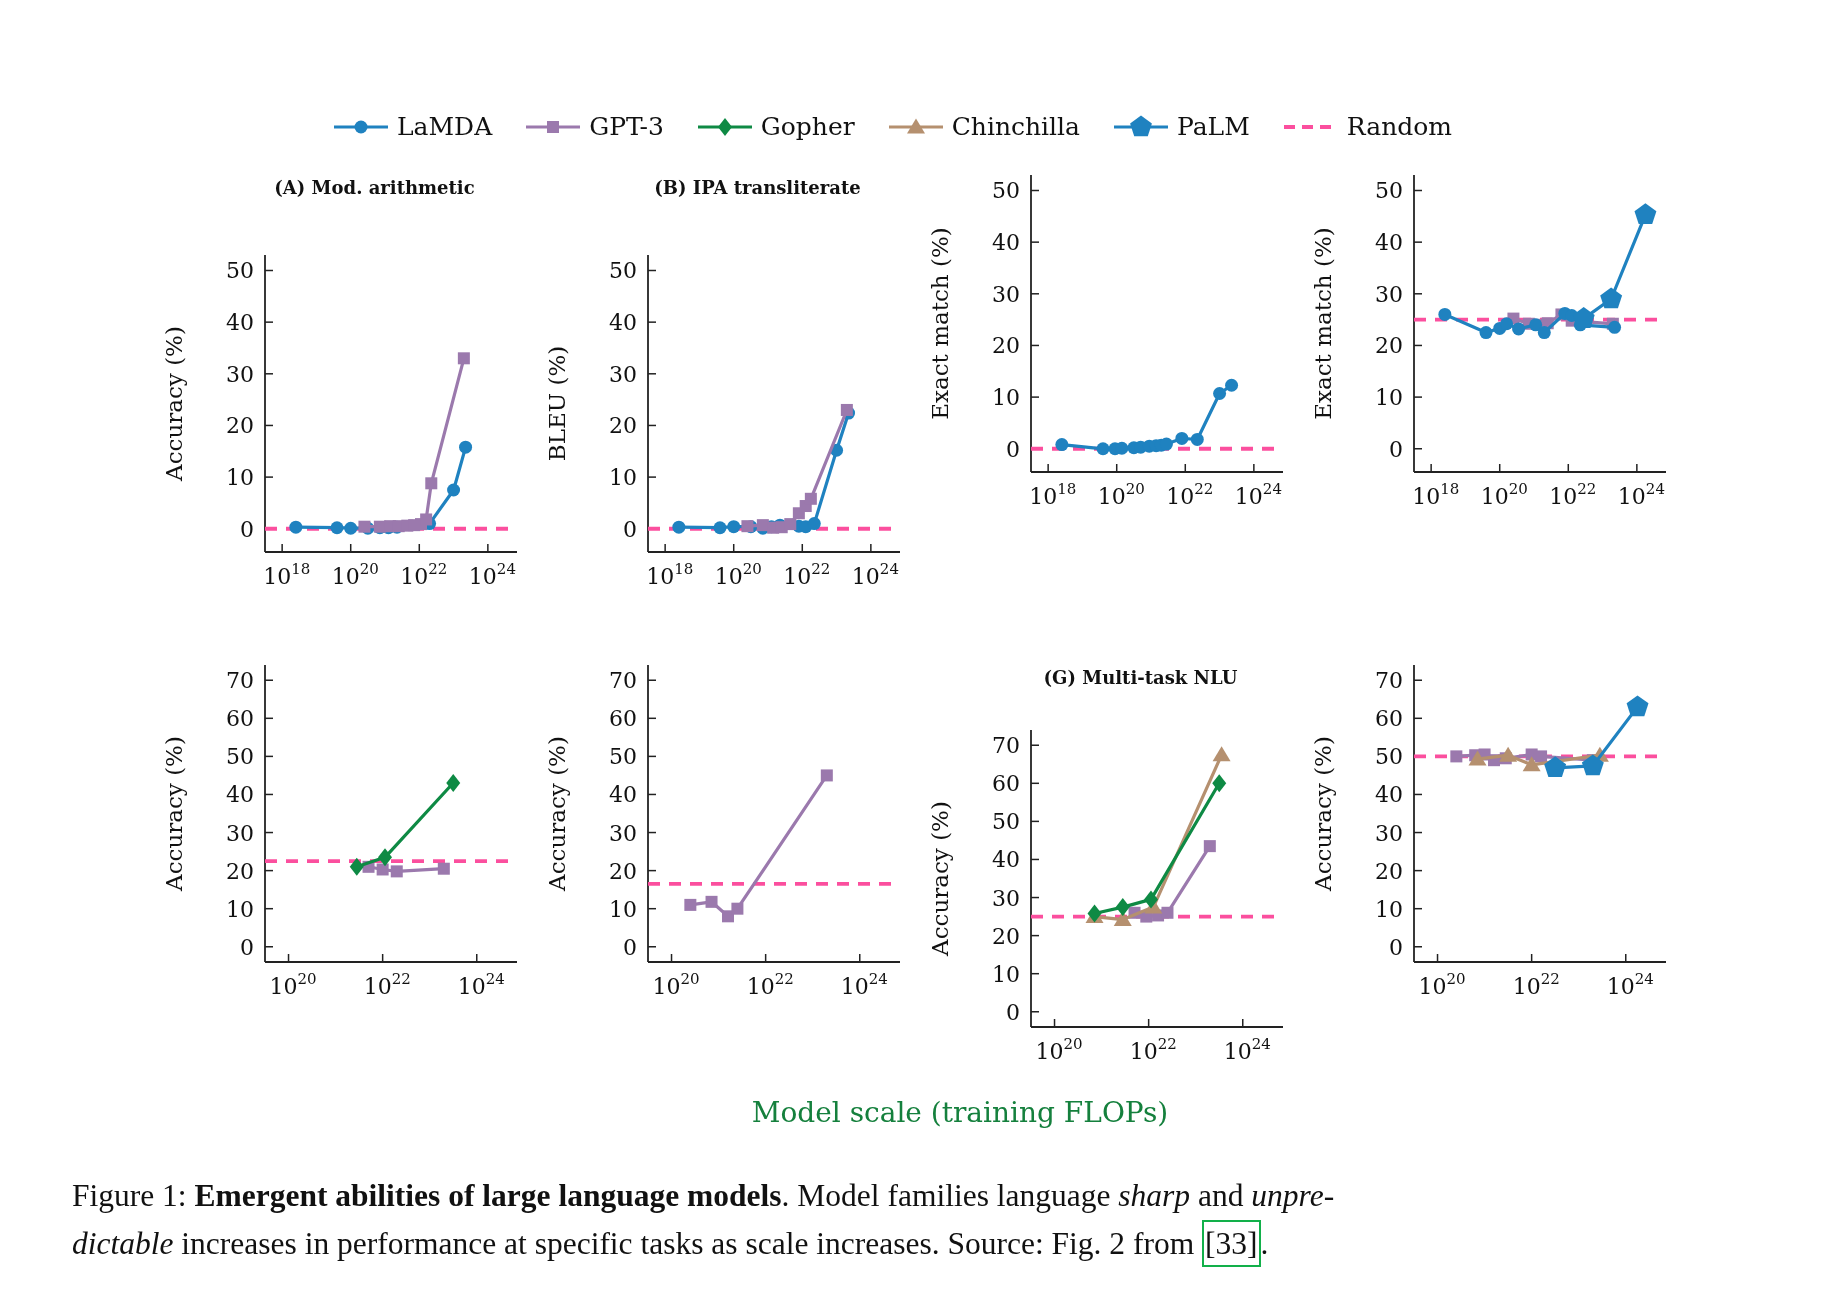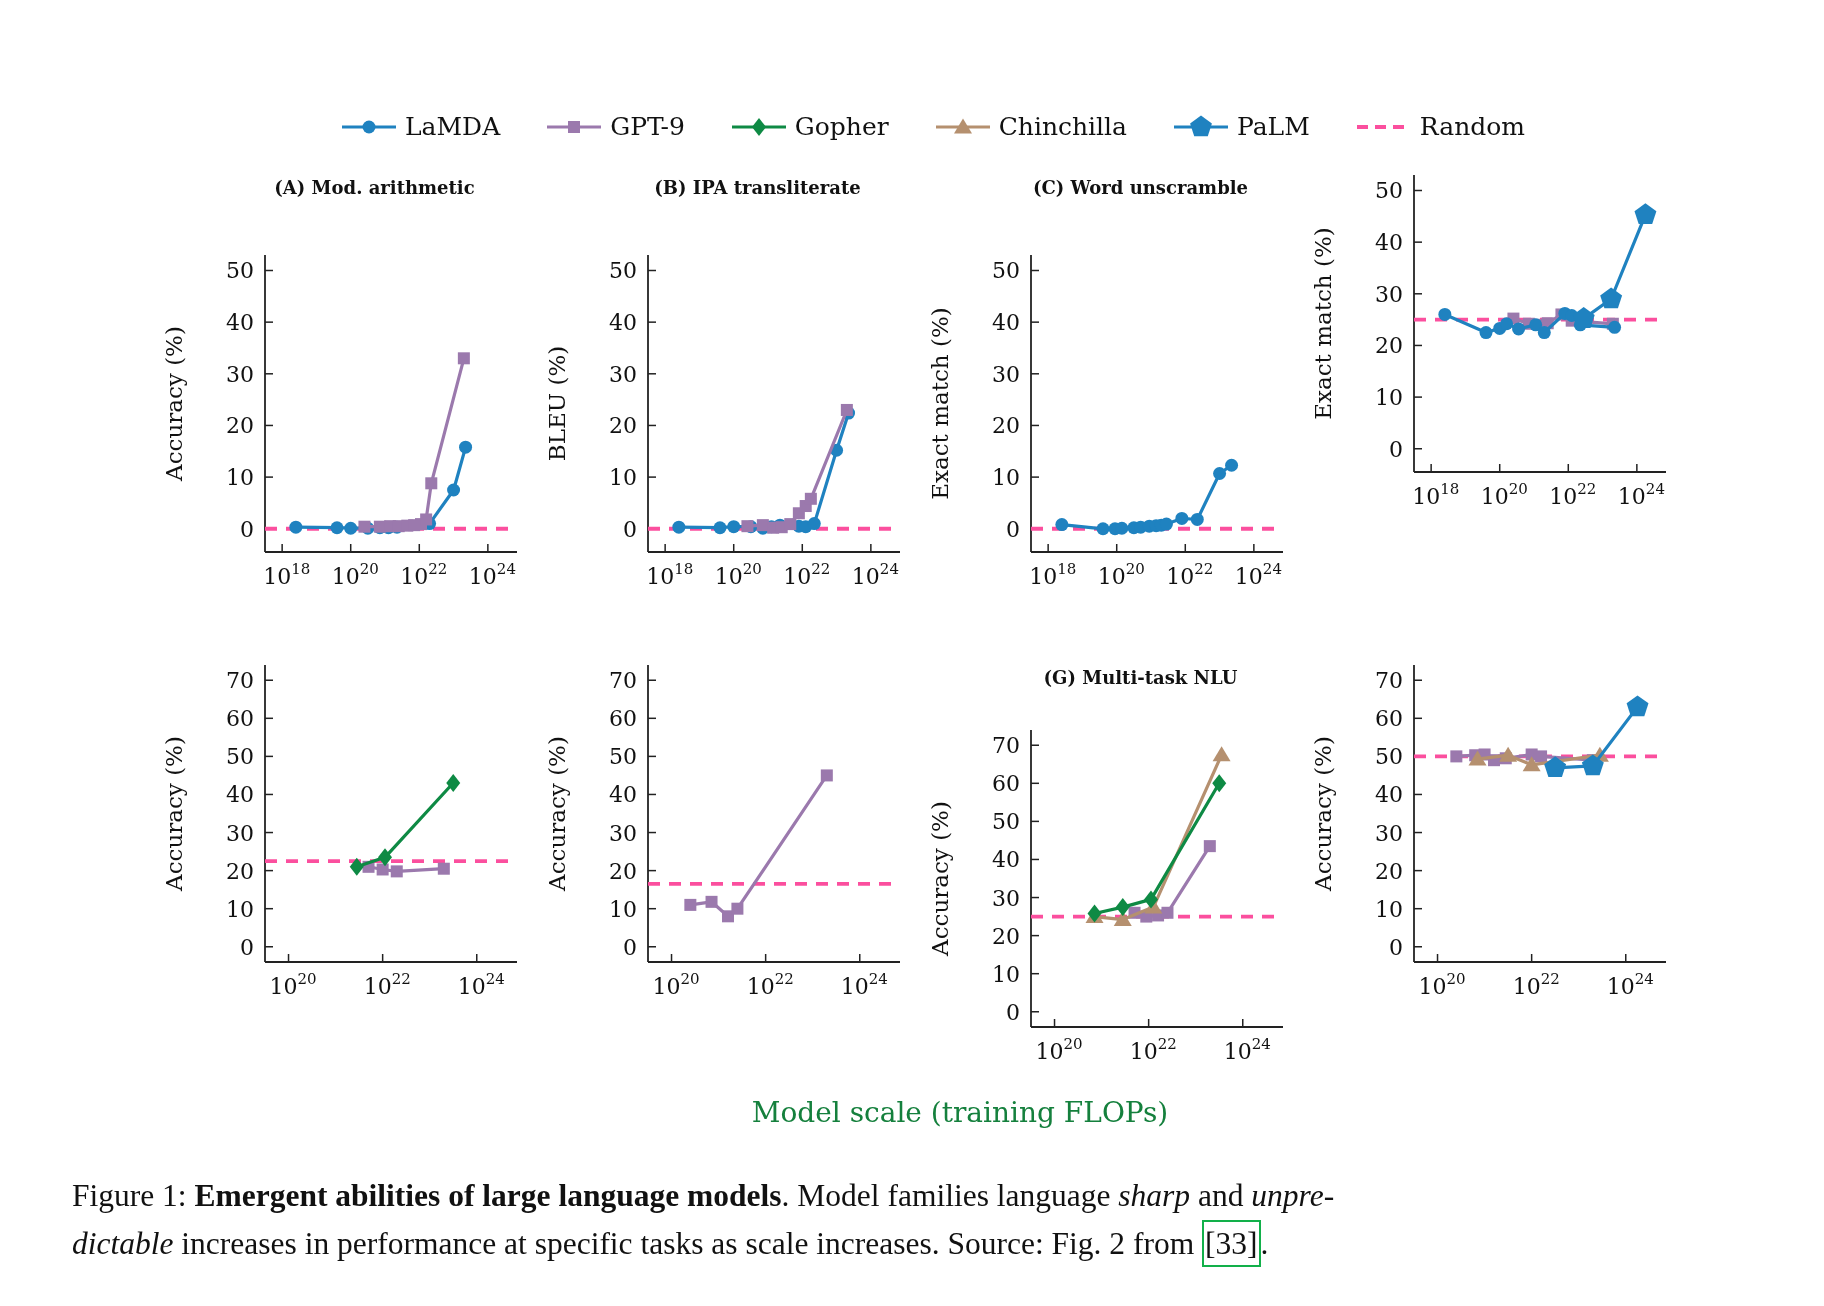--- a/index.html
+++ b/index.html
@@ -1,20 +1,20 @@
 <!DOCTYPE html>
 <html><head>
 <meta charset="utf-8">
 <style>
   html,body{margin:0;padding:0;}
   body{
     width:1824px;height:1306px;position:relative;background:#ffffff;
     font-family:"Liberation Serif", serif;color:#111;overflow:hidden;
   }
-  .legend{position:absolute;left:340px;top:112px;display:flex;align-items:center;gap:45px;}
+  .legend{position:absolute;left:332px;top:112px;display:flex;align-items:center;gap:32px;}
   .legend-item{display:flex;align-items:center;gap:7px;}
   .legend-label{font-family:"DejaVu Serif", serif;font-size:25px;color:#111;}
   .rowband{position:absolute;left:150px;display:flex;}
   .row-top{top:160px;}
   .row-bottom{top:650px;}
   .panel{width:383px;}
   .ptitle{
     font-family:"DejaVu Serif", serif;font-weight:700;font-size:18px;
     height:55px;line-height:55px;text-align:center;padding-left:66px;box-sizing:border-box;
     white-space:nowrap;
@@ -43,21 +43,21 @@
         <line x1="2" y1="12" x2="56" y2="12" stroke="#1f82c0" stroke-width="3"></line>
         <circle cx="29" cy="12" r="6.5" fill="#1f82c0"></circle>
       </svg>
       <span class="legend-label">LaMDA</span>
     </span>
     <span class="legend-item">
       <svg width="58" height="24">
         <line x1="2" y1="12" x2="56" y2="12" stroke="#9b79ad" stroke-width="3"></line>
         <rect x="23" y="6" width="12" height="12" fill="#9b79ad"></rect>
       </svg>
-      <span class="legend-label">GPT-9</span>
+      <span class="legend-label">GPT-3</span>
     </span>
     <span class="legend-item">
       <svg width="58" height="24">
         <line x1="2" y1="12" x2="56" y2="12" stroke="#0e8a44" stroke-width="3"></line>
         <path d="M29 3L36 12L29 21L22 12Z" fill="#0e8a44"></path>
       </svg>
       <span class="legend-label">Gopher</span>
     </span>
     <span class="legend-item">
       <svg width="58" height="24">
@@ -179,21 +179,20 @@
         <rect x="234.1428571428571" y="281.7234782608695" width="12" height="12" fill="#9b79ad"></rect>
         <rect x="242.71428571428567" y="281.20695652173913" width="12" height="12" fill="#9b79ad"></rect>
         <rect x="251.28571428571422" y="278.10782608695655" width="12" height="12" fill="#9b79ad"></rect>
         <rect x="259.8571428571428" y="267.2608695652174" width="12" height="12" fill="#9b79ad"></rect>
         <rect x="266.7142857142858" y="260.02956521739134" width="12" height="12" fill="#9b79ad"></rect>
         <rect x="271.8571428571429" y="252.79826086956524" width="12" height="12" fill="#9b79ad"></rect>
         <rect x="307.8571428571429" y="163.95652173913044" width="12" height="12" fill="#9b79ad"></rect>
       </svg>
   </div>
   <div class="panel">
-    <div class="ptitle">(C) Word unscramble</div>
     <svg class="plot" width="383" height="350">
         <line x1="115" y1="15" x2="115" y2="312" stroke="#222222" stroke-width="1.8"></line>
         <line x1="115" y1="312" x2="367" y2="312" stroke="#222222" stroke-width="1.8"></line>
         <line x1="115" y1="288.75652173913045" x2="123" y2="288.75652173913045" stroke="#222222" stroke-width="1.5"></line>
         <text x="104" y="296.75652173913045" text-anchor="end" class="tick">0</text>
         <line x1="115" y1="237.10434782608695" x2="123" y2="237.10434782608695" stroke="#222222" stroke-width="1.5"></line>
         <text x="104" y="245.10434782608695" text-anchor="end" class="tick">10</text>
         <line x1="115" y1="185.45217391304348" x2="123" y2="185.45217391304348" stroke="#222222" stroke-width="1.5"></line>
         <text x="104" y="193.45217391304348" text-anchor="end" class="tick">20</text>
         <line x1="115" y1="133.8" x2="123" y2="133.8" stroke="#222222" stroke-width="1.5"></line>

